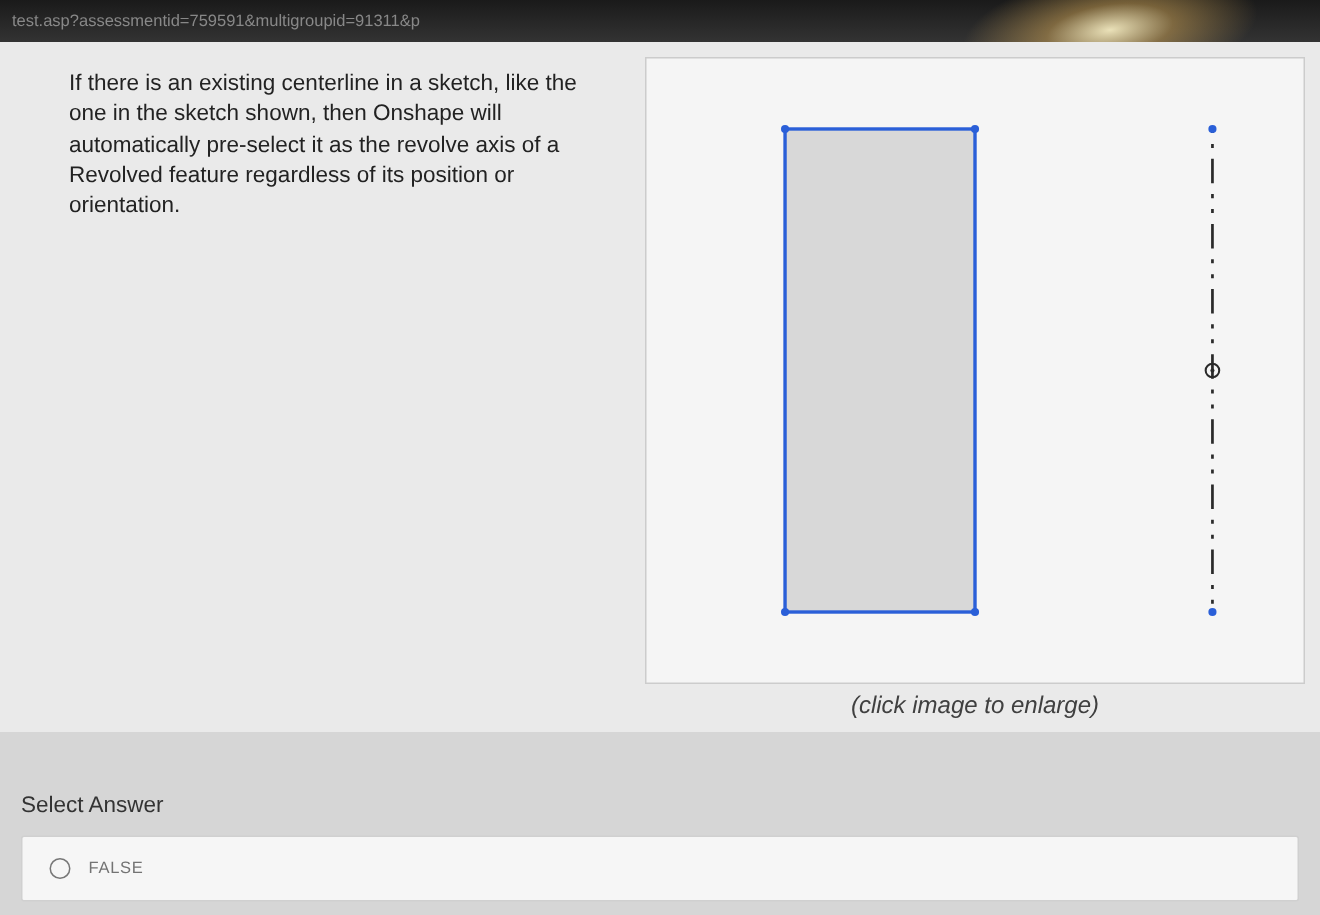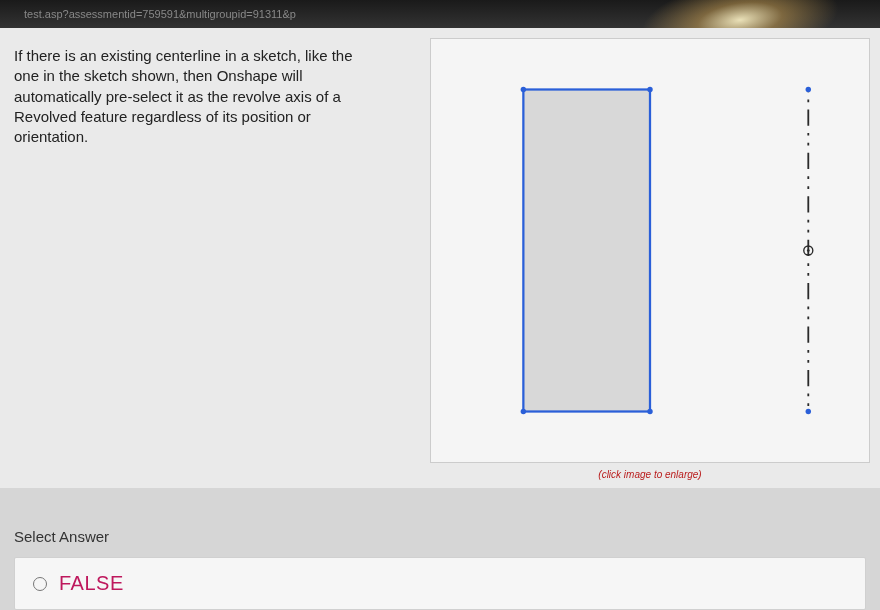--- a/index.html
+++ b/index.html
@@ -10,21 +10,21 @@
       background: #d8d8d8;
       overflow: hidden;
       position: relative;
     }
     .url-bar {
       height: 28px;
       background: linear-gradient(180deg, #1a1a1a 0%, #333 100%);
       color: #888;
       font-size: 11px;
       line-height: 28px;
-      padding: 0 24px;
+      padding: 0 8px;
       overflow: hidden;
       white-space: nowrap;
       position: relative;
     }
     .url-glare {
       position: absolute;
       top: -20px;
       right: 40px;
       width: 200px;
       height: 80px;
@@ -33,20 +33,21 @@
       pointer-events: none;
     }
     .main-wrap {
       display: flex;
       background: #eaeaea;
       height: 460px;
     }
     .question-col {
       flex: 1;
       padding: 18px 20px 10px 14px;
+      margin-left: 32px;
     }
     .question-text {
       font-size: 15px;
       line-height: 1.35;
       color: #222;
       max-width: 360px;
     }
     .image-col {
       width: 450px;
       padding: 10px 10px 6px 0;
@@ -63,22 +64,22 @@
       justify-content: center;
       cursor: pointer;
       padding: 20px 20px;
     }
     .sketch-svg {
       width: 100%;
       height: 100%;
     }
     .enlarge-hint {
       text-align: center;
-      font-size: 10px;
-      color: #b91c1c;
+      font-size: 16px;
+      color: #404040;
       font-style: italic;
       padding: 6px 0 2px;
     }
     .answer-section {
       background: #d6d6d6;
       padding: 12px 14px 20px;
     }
     .answer-label {
       font-size: 15px;
       color: #333;
@@ -101,22 +102,22 @@
     }
     .radio {
       width: 14px;
       height: 14px;
       border: 1.5px solid #777;
       border-radius: 50%;
       margin-right: 12px;
       flex-shrink: 0;
     }
     .option-label {
-      font-size: 20px;
-      color: #be185d;
+      font-size: 11px;
+      color: #737373;
       letter-spacing: 0.5px;
     }
   </style>
 </head>
 <body>
 
 <div class="url-bar">
   <span>test.asp?assessmentid=759591&amp;multigroupid=91311&amp;p</span>
   <div class="url-glare"></div>
 </div>

